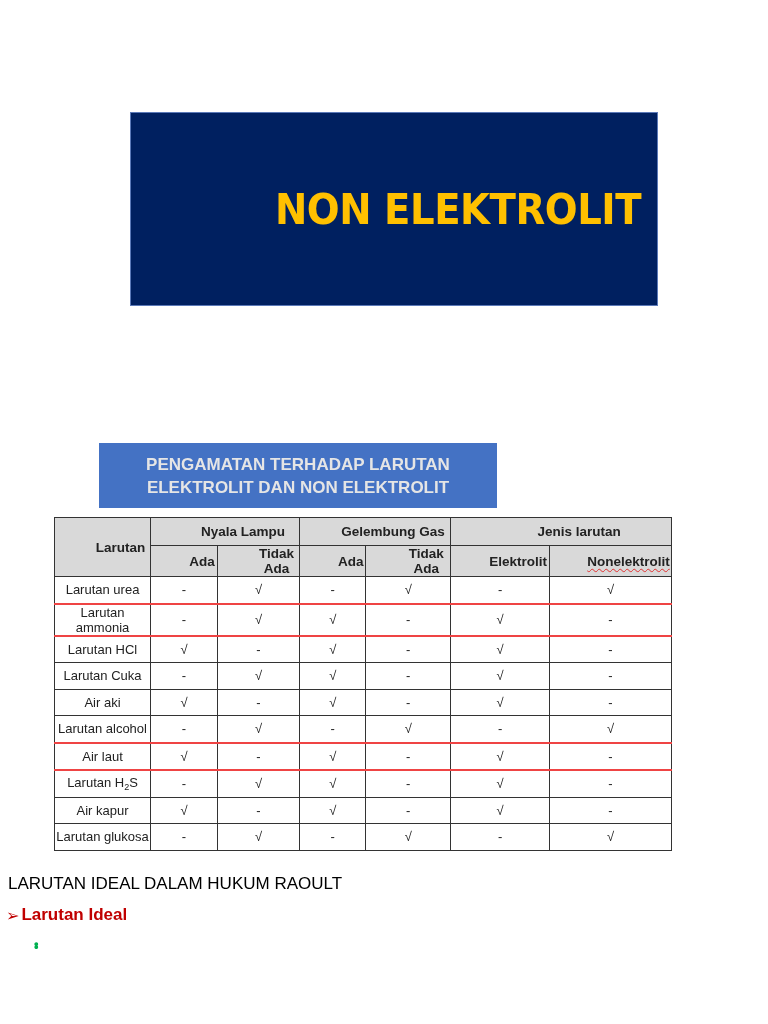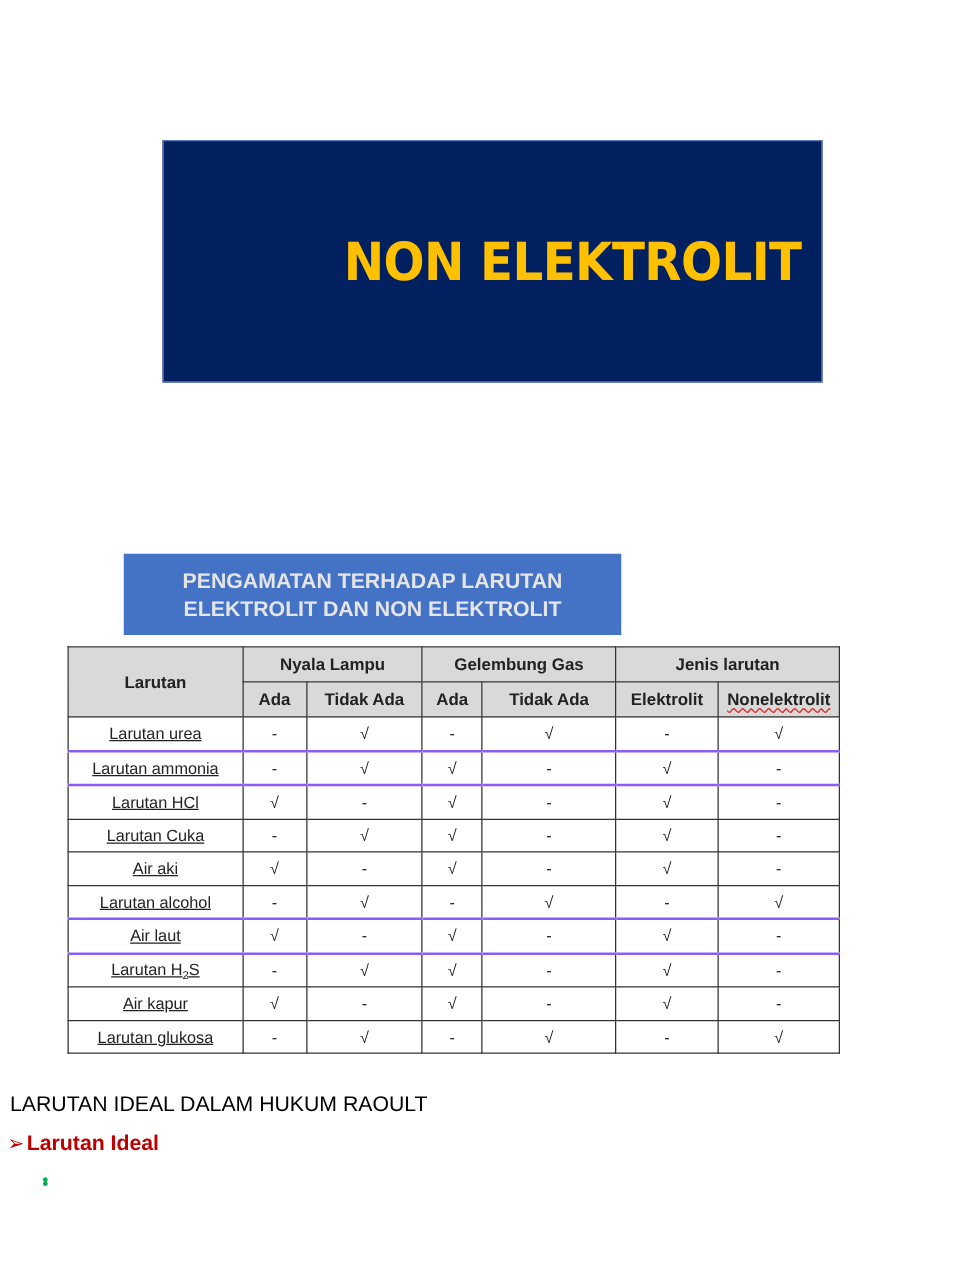--- a/index.html
+++ b/index.html
@@ -67,25 +67,26 @@
       border: 1px solid #333;
       text-align: center;
       padding: 0;
       height: 25.5px;
     }
     table.obs thead th {
       background: #d9d9d9;
       font-weight: bold;
       font-size: 13.5px;
       height: 27px;
+      padding-left: 36px;
     }
     table.obs tbody tr.thick-top td {
-      border-top: 2px solid #8b5cf6;
-    }
-    table.obs td.name-cell { width: 139px; text-decoration: underline; }
+      border-top: 2px solid #ef4444;
+    }
+    table.obs td.name-cell { width: 139px; }
     .squiggle {
       text-decoration: underline wavy #e03030;
       text-decoration-thickness: 1px;
       text-underline-offset: 2px;
     }
     .sub { font-size: 9px; vertical-align: -3px; }
     .section-heading {
       position: absolute;
       left: 8px;
       top: 874px;

